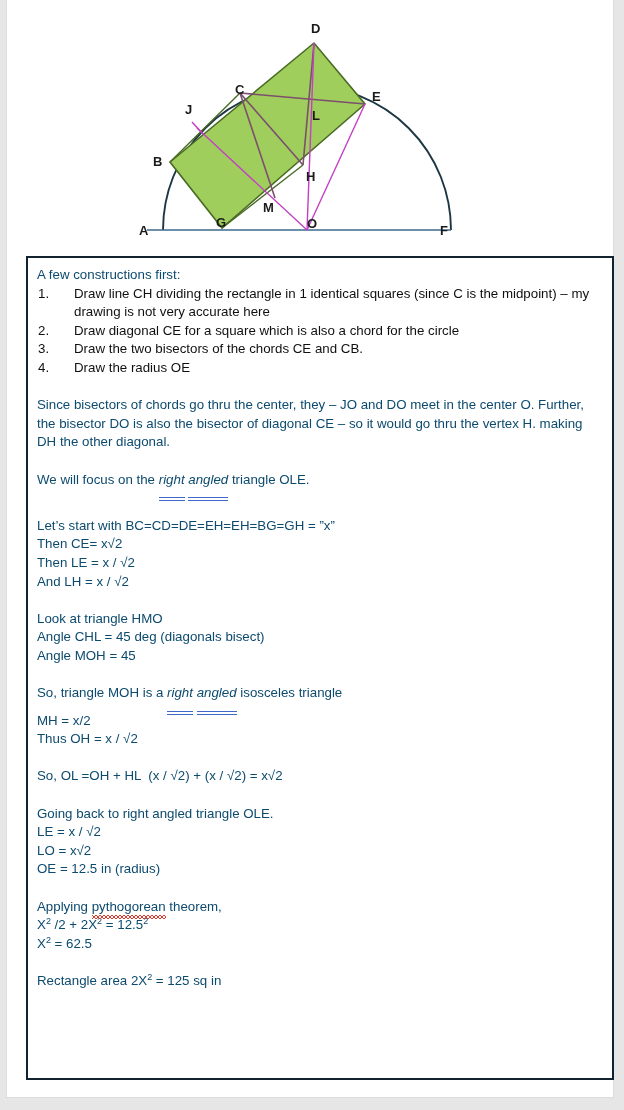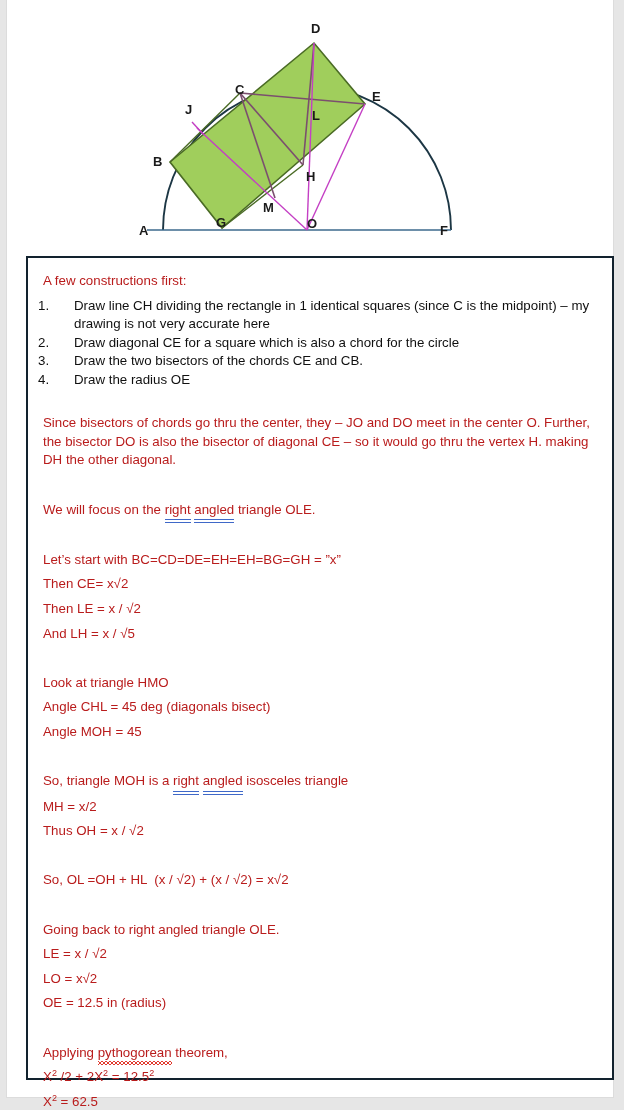--- a/index.html
+++ b/index.html
@@ -52,22 +52,22 @@
     height: 824px;
     border: 2px solid #12222e;
     background: #ffffff;
     box-sizing: border-box;
     padding: 8px 8px 8px 9px;
   }
   .para {
     font-family: "Liberation Sans", sans-serif;
     font-size: 13.3px;
     line-height: 18.6px;
-    color: #b91c1c;
-    margin: 6px;
+    color: #0c4a6e;
+    margin: 0;
     white-space: pre-wrap;
   }
   .gap { height: 18.6px; }
 
   ol.constructions {
     list-style: none;
     margin: 0;
     padding: 0;
   }
   ol.constructions li {
@@ -81,21 +81,22 @@
   ol.constructions li .num {
     position: absolute;
     left: 1px;
     top: 0;
   }
 
   .dbl-underline {
     position: relative;
     display: inline-block;
     border-bottom: 1.3px solid #3f68c8;
-    padding-bottom: 0px;
+    padding-bottom: 8px;
+    font-style: italic;
   }
   .dbl-underline::after {
     content: "";
     position: absolute;
     left: 0;
     right: 0;
     bottom: -4px;
     border-bottom: 1.3px solid #3f68c8;
   }
   .sq-underline {
@@ -198,21 +199,21 @@
 
       <div class="gap"></div>
 
       <p class="para"><span>We will focus on the </span><span class="dbl-underline">right</span><span> </span><span class="dbl-underline">angled</span><span> triangle OLE.</span></p>
 
       <div class="gap"></div>
 
       <p class="para">Let’s start with BC=CD=DE=EH=EH=BG=GH = ”x”</p>
       <p class="para">Then CE= x√2</p>
       <p class="para">Then LE = x / √2</p>
-      <p class="para">And LH = x / √5</p>
+      <p class="para">And LH = x / √2</p>
 
       <div class="gap"></div>
 
       <p class="para">Look at triangle HMO</p>
       <p class="para">Angle CHL = 45 deg (diagonals bisect)</p>
       <p class="para">Angle MOH = 45</p>
 
       <div class="gap"></div>
 
       <p class="para"><span>So, triangle MOH is a </span><span class="dbl-underline">right</span><span> </span><span class="dbl-underline">angled</span><span> isosceles triangle</span></p>

